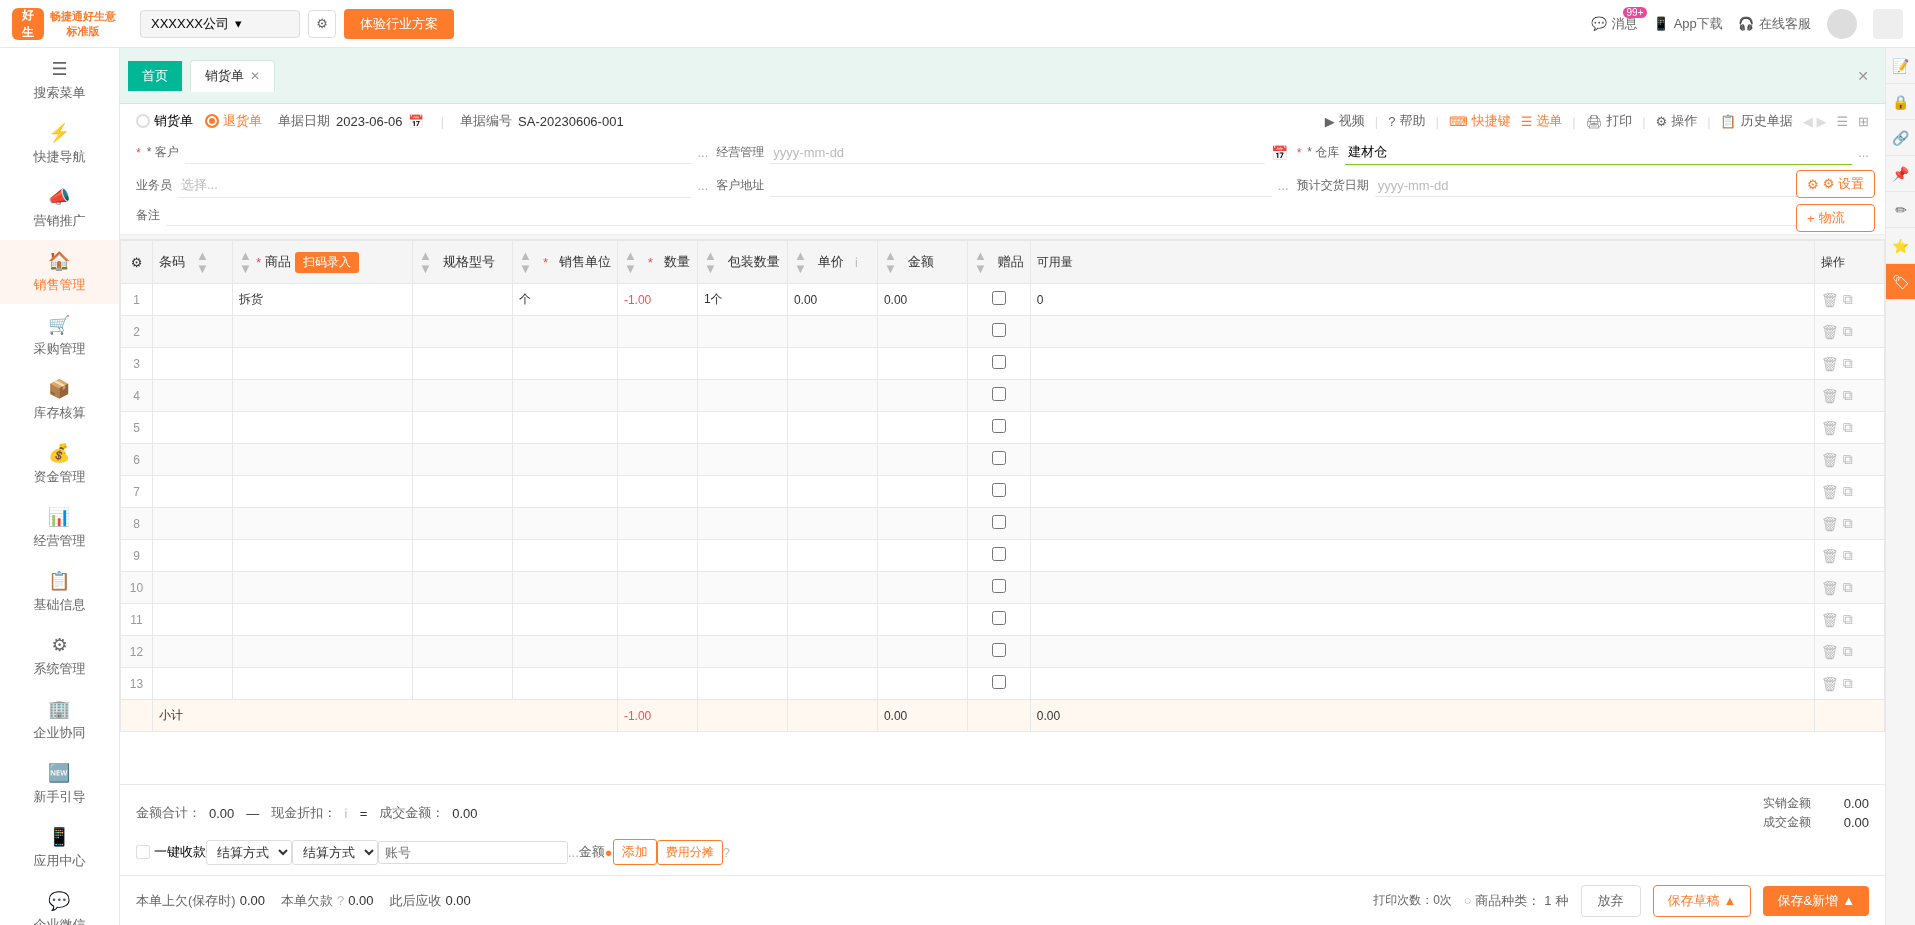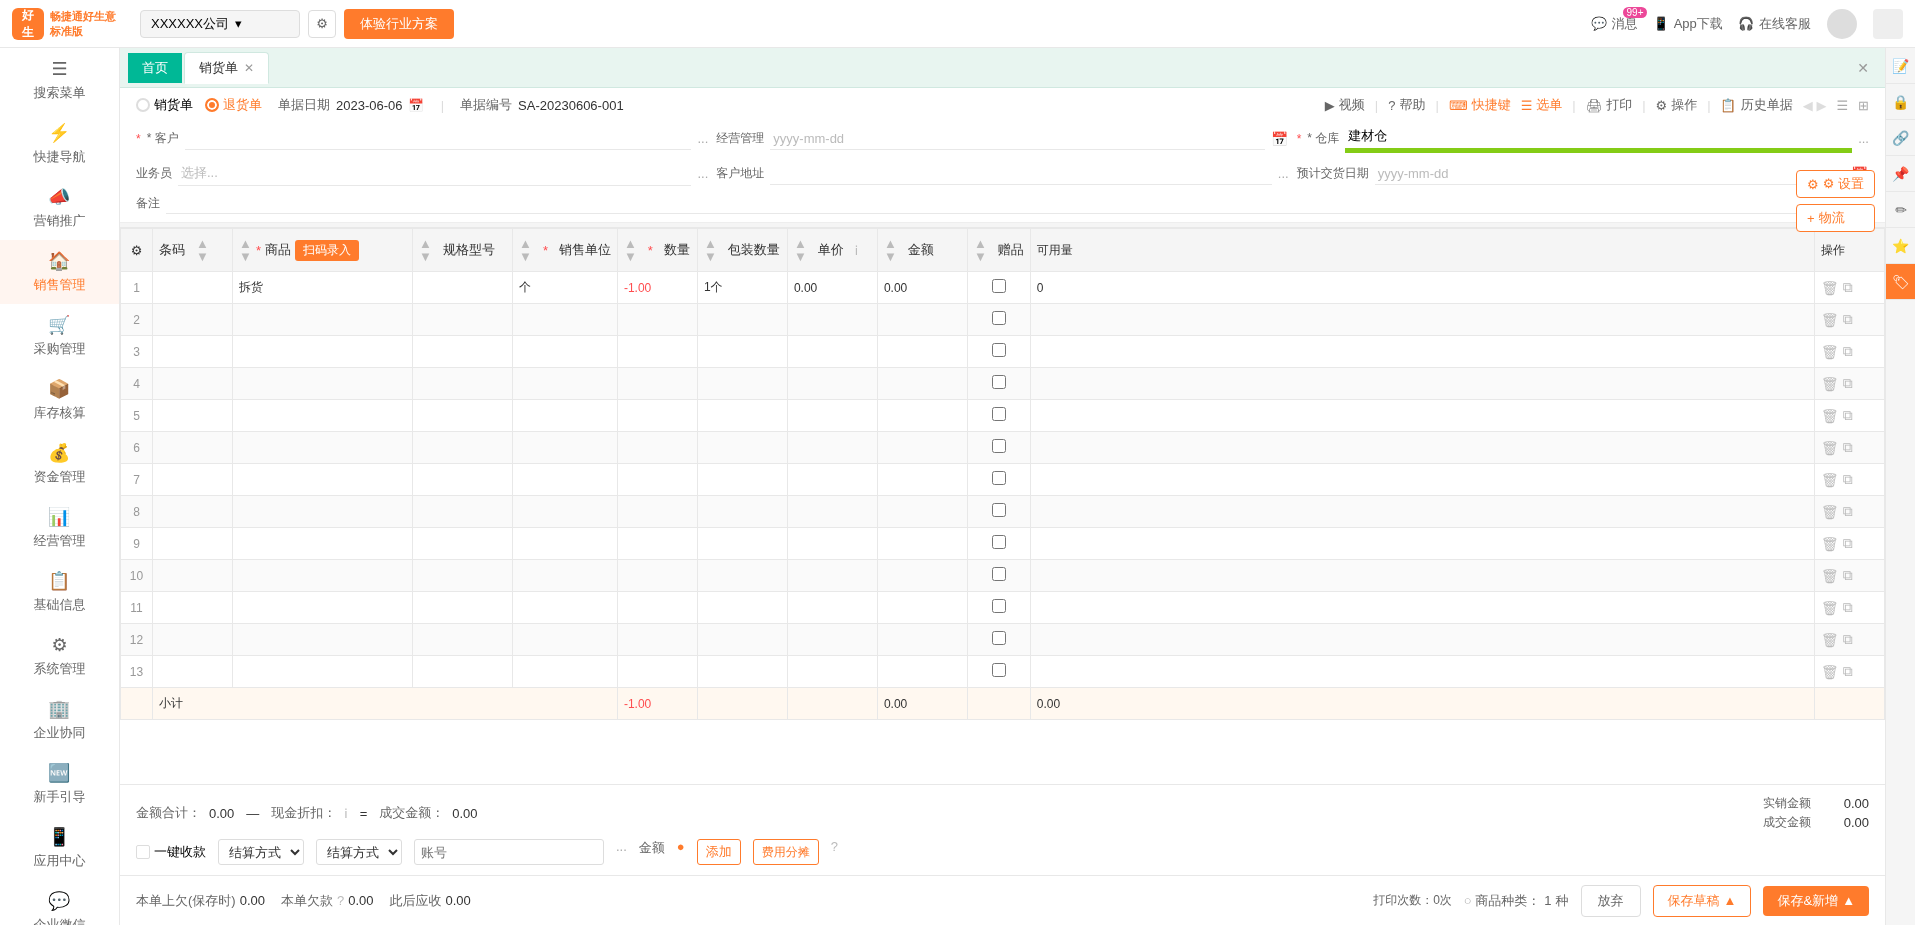--- a/index.html
+++ b/index.html
@@ -6,37 +6,37 @@
     body { background: #f5f5f5; overflow: hidden; width: 1915px; height: 925px; }
 
     
     .top-bar {
       display: flex; align-items: center; height: 48px;
       background: #fff; border-bottom: 1px solid #e8e8e8;
       padding: 0 12px; gap: 8px;
     }
     .logo-area { display: flex; align-items: center; gap: 6px; width: 120px; }
     .logo-icon { width: 32px; height: 32px; background: #ff7b2c; border-radius: 6px; display: flex; align-items: center; justify-content: center; color: #fff; font-weight: bold; font-size: 12px; }
-    .logo-text { font-size: 11px; color: #ff7b2c; font-weight: bold; line-height: 1.3; }
+    .logo-text { font-size: 11px; color: #ff7b2c; font-weight: bold; line-height: 1.3; text-align: center; }
     .company-selector { display: flex; align-items: center; background: #f5f5f5; border: 1px solid #ddd; border-radius: 4px; padding: 4px 10px; gap: 6px; cursor: pointer; min-width: 160px; }
     .gear-btn { width: 28px; height: 28px; border: 1px solid #ddd; border-radius: 4px; display: flex; align-items: center; justify-content: center; cursor: pointer; color: #666; background: #fff; }
     .trial-btn { background: #ff7b2c; color: #fff; border: none; border-radius: 4px; padding: 6px 16px; cursor: pointer; font-size: 13px; }
     .top-right { margin-left: auto; display: flex; align-items: center; gap: 16px; }
     .top-right-item { display: flex; align-items: center; gap: 4px; color: #666; cursor: pointer; font-size: 13px; position: relative; }
     .badge { position: absolute; top: -8px; right: -10px; background: #ec4899; color: #fff; border-radius: 8px; padding: 0 4px; font-size: 10px; min-width: 18px; text-align: center; }
     .avatar { width: 30px; height: 30px; border-radius: 50%; background: #ddd; }
 
     
     .sidebar { width: 120px; background: #fff; border-right: 1px solid #e8e8e8; display: flex; flex-direction: column; }
     .sidebar-item { display: flex; flex-direction: column; align-items: center; padding: 10px 0; cursor: pointer; color: #666; gap: 4px; font-size: 12px; }
     .sidebar-item.active { color: #ff7b2c; background: #fff5f0; }
     .sidebar-icon { font-size: 18px; }
 
     
-    .tab-bar { display: flex; align-items: center; background: #e8f5f0; height: 40px; border-bottom: 1px solid #d0e8e0; padding: 12px 8px; gap: 2px; }
+    .tab-bar { display: flex; align-items: center; background: #e8f5f0; height: 56px; border-bottom: 1px solid #d0e8e0; padding: 12px 8px; gap: 8px; }
     .tab-item { display: flex; align-items: center; padding: 6px 14px; cursor: pointer; border-radius: 4px 4px 0 0; font-size: 13px; color: #666; gap: 6px; }
     .tab-item.active { background: #fff; color: #333; border: 1px solid #d0e8e0; border-bottom: 1px solid #fff; }
     .tab-item.home { background: #00b896; color: #fff; border-radius: 0; }
     .tab-close { color: #999; font-size: 12px; cursor: pointer; }
     .radio-group { display: flex; align-items: center; gap: 12px; }
     .radio-item { display: flex; align-items: center; gap: 4px; cursor: pointer; }
     .radio-circle { width: 14px; height: 14px; border-radius: 50%; border: 2px solid #ddd; }
     .radio-circle.checked { border-color: #ff7b2c; background: #ff7b2c; box-shadow: inset 0 0 0 2px #fff; }
     .date-field { display: flex; align-items: center; gap: 6px; }
     .date-label { color: #666; }
@@ -61,21 +61,21 @@
     .action-cell { display: flex; gap: 4px; align-items: center; }
     .action-icon { color: #bbb; cursor: pointer; font-size: 14px; }
 
     
     .form-footer { background: #fff; border-top: 1px solid #e8e8e8; padding: 10px 16px; }
     .footer-row1 { display: flex; align-items: center; gap: 8px; margin-bottom: 8px; }
     .footer-label { color: #666; }
     .footer-value { color: #333; font-weight: 500; }
     .footer-dash { color: #333; margin: 0 4px; }
     .footer-eq { color: #333; margin: 0 4px; }
-    .footer-row2 { display: flex; gap: 12px; }
+    .footer-row2 { display: flex; align-items: center; gap: 0; }
     .one-click { display: flex; align-items: center; gap: 4px; cursor: pointer; }
     .checkbox-sm { width: 14px; height: 14px; border: 1px solid #ddd; border-radius: 2px; cursor: pointer; }
     .select-input { border: 1px solid #ddd; border-radius: 3px; padding: 3px 6px; color: #333; background: #fff; min-width: 80px; }
     .text-input { border: 1px solid #ddd; border-radius: 3px; padding: 3px 6px; color: #333; background: #fff; min-width: 80px; }
     .add-btn { background: #fff; border: 1px solid #ff7b2c; color: #ff7b2c; border-radius: 3px; padding: 3px 8px; cursor: pointer; }
     .fee-split-btn { background: #fff; border: 1px solid #ff7b2c; color: #ff7b2c; border-radius: 3px; padding: 3px 8px; cursor: pointer; font-size: 12px; }
 
     
     .bottom-bar { display: flex; align-items: center; background: #fff; border-top: 1px solid #e8e8e8; padding: 8px 16px; gap: 16px; height: 50px; }
     .bottom-stat { display: flex; align-items: center; gap: 4px; color: #666; font-size: 12px; }
@@ -297,21 +297,21 @@
           <span style="color:#aaa; cursor:pointer;">...</span>
         </div>
         <div style="display:flex; align-items:center; gap:6px;">
           <span style="color:#666; font-size:12px; white-space:nowrap;">经营管理</span>
           <div style="flex:1; border-bottom:1px solid #e8e8e8; padding:3px; min-height:22px; color:#bbb;">yyyy-mm-dd</div>
           <span style="color:#aaa; cursor:pointer; font-size:14px;">📅</span>
         </div>
         <div style="display:flex; align-items:center; gap:6px;">
           <span style="color:#ff4d4f; font-size:12px;">*</span>
           <span style="color:#666; font-size:12px; white-space:nowrap;">* 仓库</span>
-          <div style="flex:1; border-bottom:5px solid #84cc16; padding:3px; min-height:22px;">建材仓</div>
+          <div style="flex:1; border-bottom:1px solid #84cc16; padding:3px; min-height:22px;">建材仓</div>
           <span style="color:#aaa; cursor:pointer;">...</span>
         </div>
 
         <div style="display:flex; align-items:center; gap:6px;">
           <span style="color:#666; font-size:12px; white-space:nowrap;">业务员</span>
           <div style="flex:1; border-bottom:1px solid #e8e8e8; padding:3px; min-height:22px; color:#bbb;">选择...</div>
           <span style="color:#aaa; cursor:pointer;">...</span>
         </div>
         <div style="display:flex; align-items:center; gap:6px;">
           <span style="color:#666; font-size:12px; white-space:nowrap;">客户地址</span>

